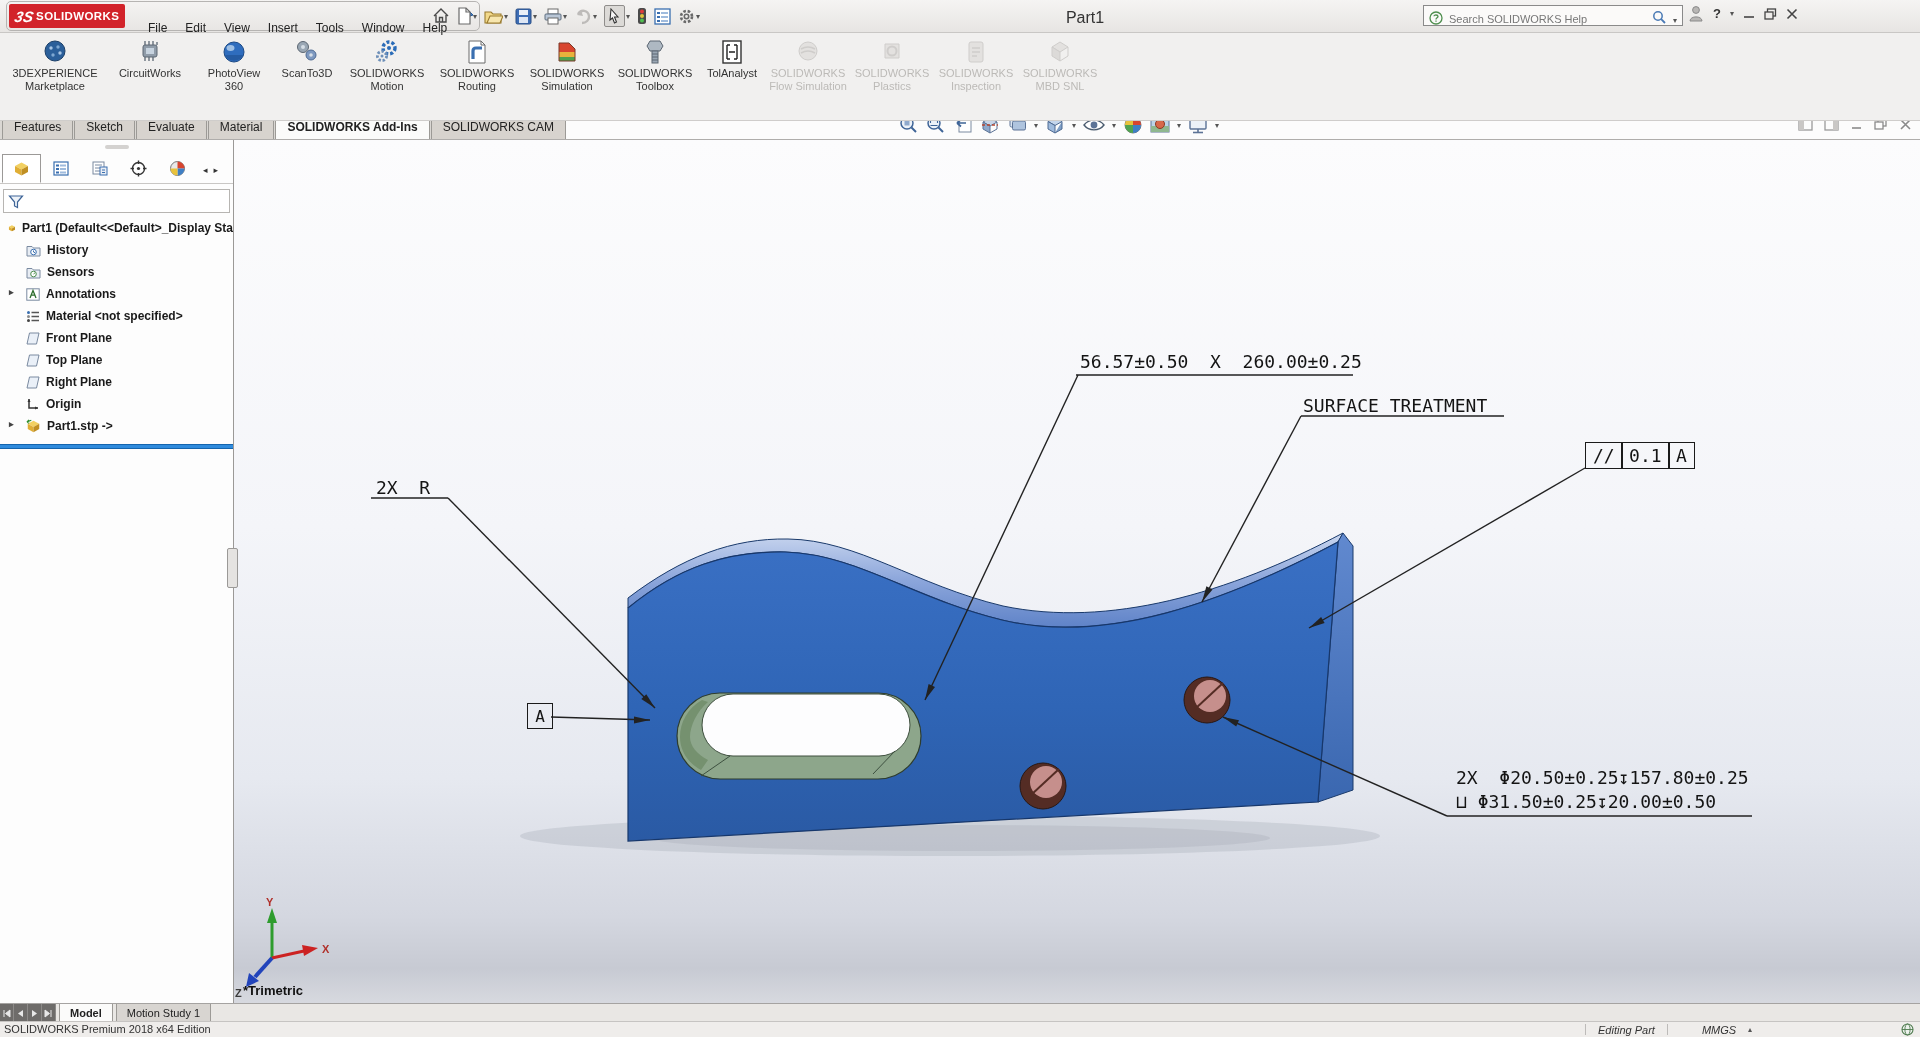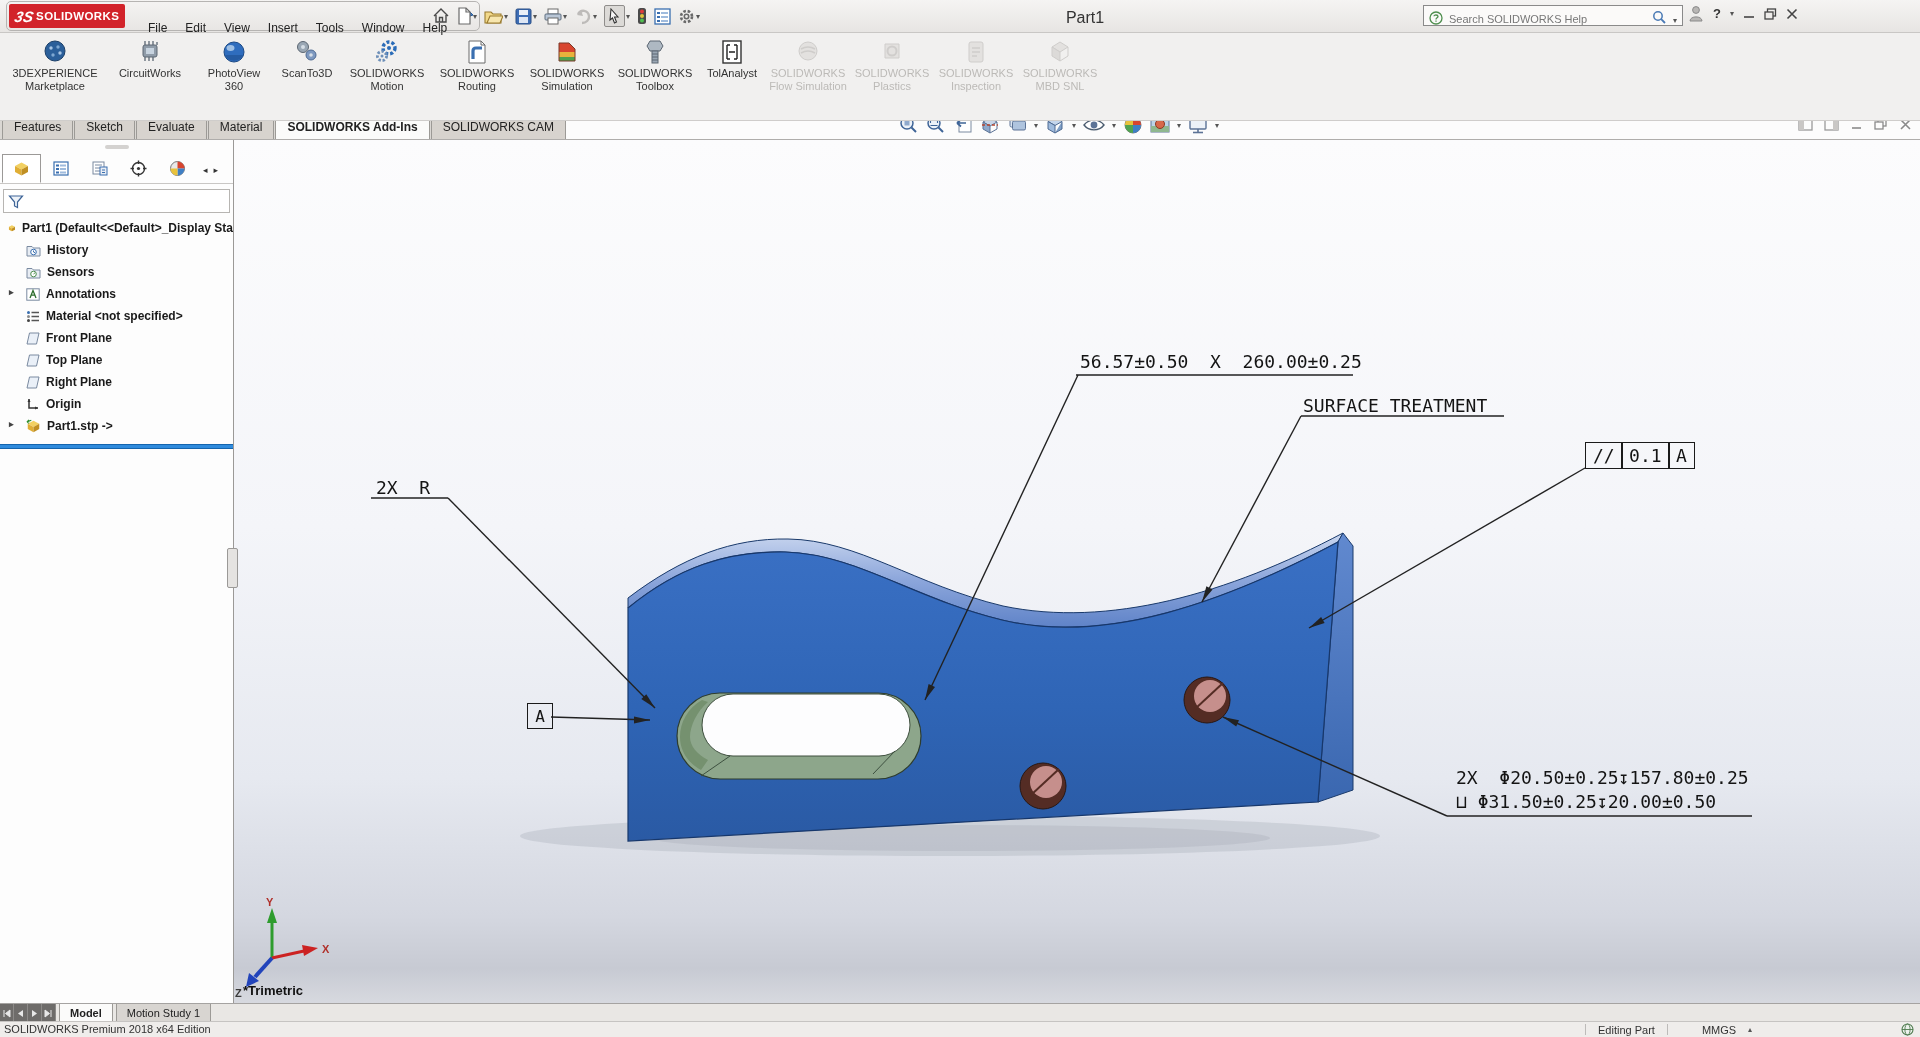--- a/index.html
+++ b/index.html
@@ -86,21 +86,21 @@
   .vcr span{width:13px;background:#6E6C6A;border-right:1px solid #8C8A88;display:flex;
     align-items:center;justify-content:center;}
   .dtab{font-size:11px;color:#222;background:#D8D5D1;border-right:1px solid #9C9A96;
     border-left:1px solid #9C9A96;padding:3px 10px 0;margin-left:3px;white-space:nowrap;}
   .dtab.active{background:#FBFBFA;font-weight:bold;}
   .statusbar{position:absolute;left:0;bottom:0;right:0;height:15px;background:#EFEDEB;
     border-top:1px solid #C6C4C2;font-size:11px;color:#333;z-index:20;}
   .sb-left{position:absolute;left:4px;top:1px;}
   .sb-right{position:absolute;left:1585px;top:0;right:0;height:100%;display:flex;align-items:center;}
   .sb-sep{width:1px;height:11px;background:#BDBBB9;margin:0 0;}
-  .sb-item{padding:0 12px;}
+  .sb-item{padding:0 12px;font-style:italic;}
 </style>
 </head>
 <body>
 
 <div class="app">
 
   <div class="titlebar">
     <div class="menu-region">
       <div class="logo">
         <span class="mark">3S</span>

